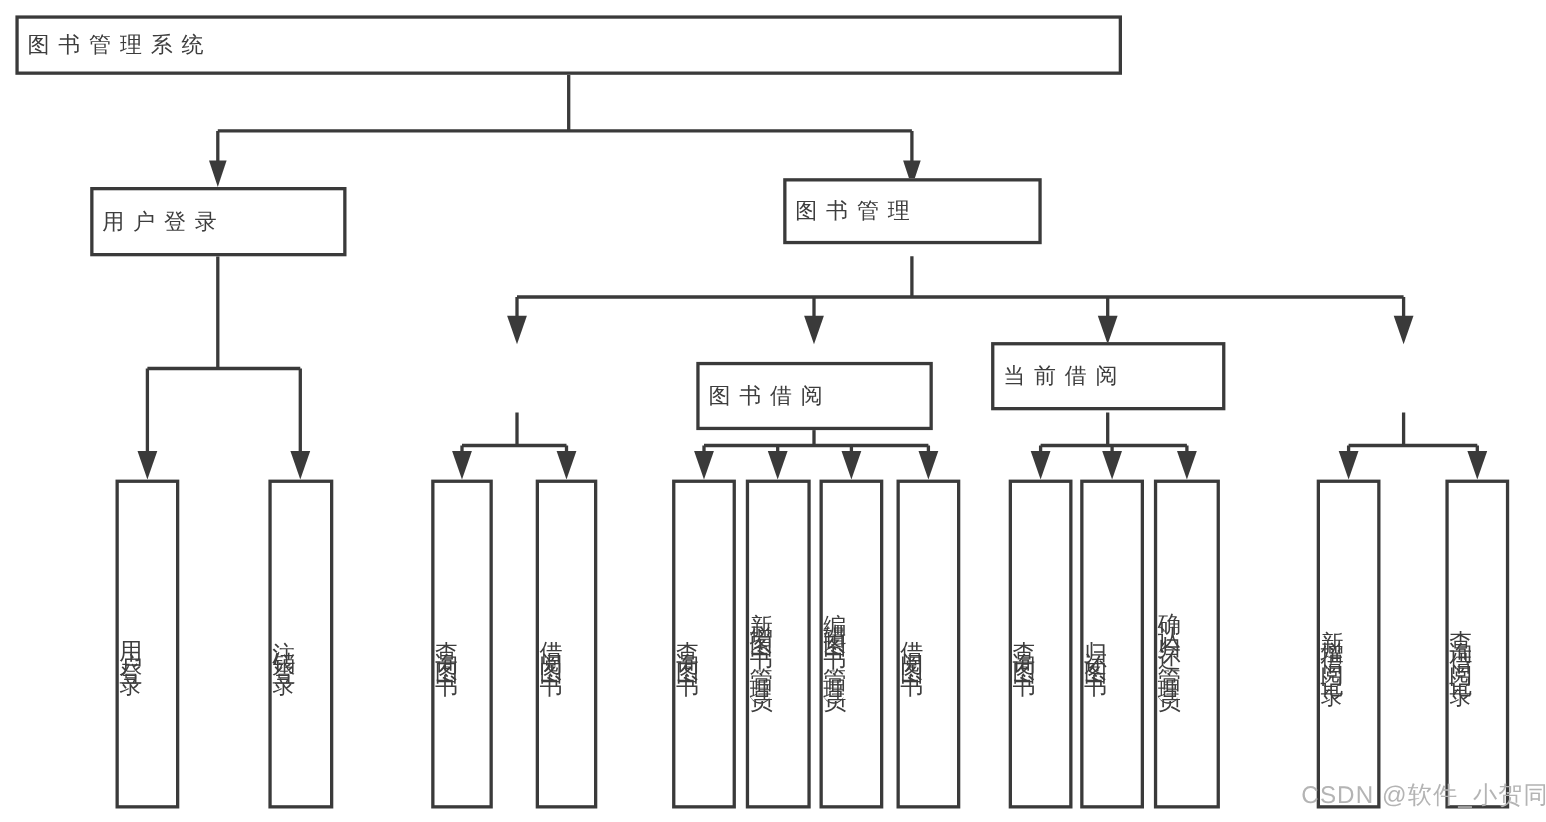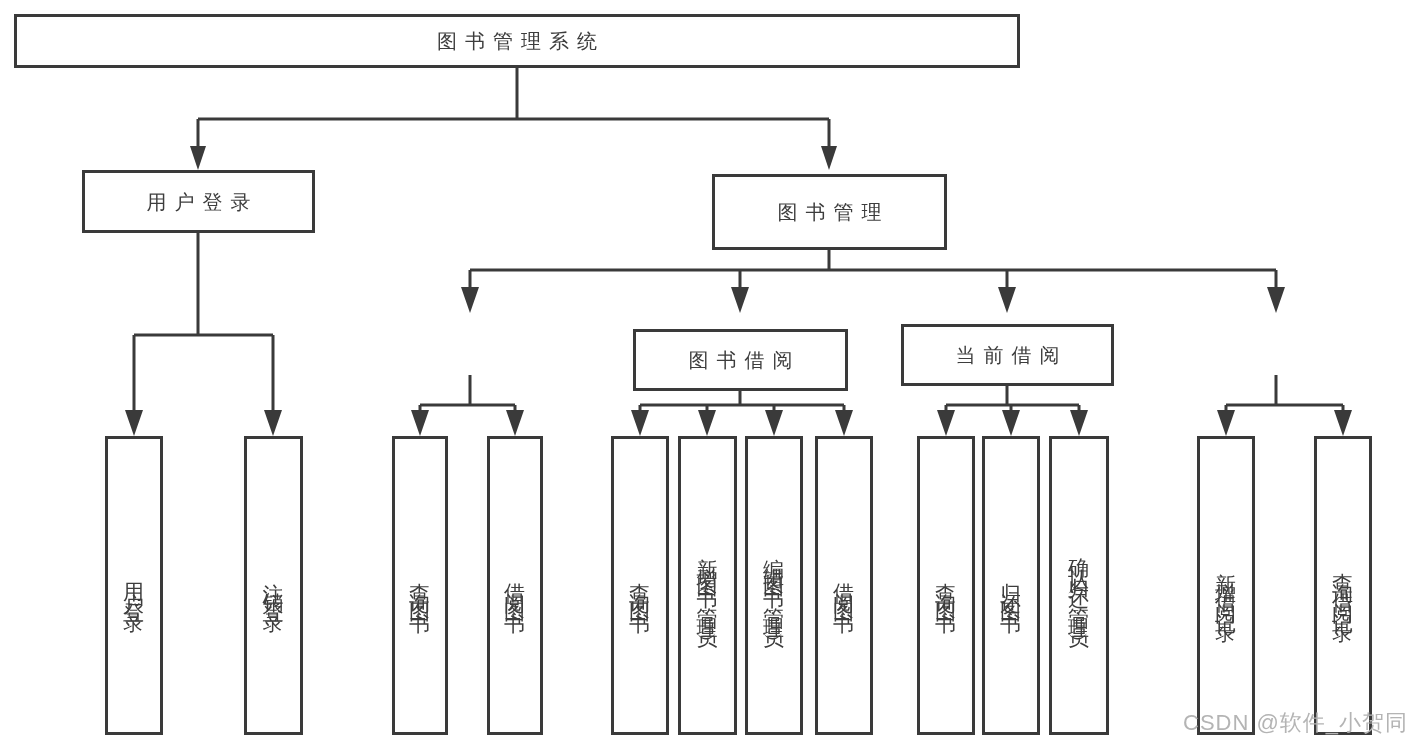--- a/index.html
+++ b/index.html
@@ -9,21 +9,21 @@
     background:#ffffff;
     font-family:"Liberation Sans","DejaVu Sans",sans-serif;
     overflow:hidden;
   }
   .connectors{position:absolute;left:0;top:0;z-index:1;}
   .node{
     position:absolute;
     box-sizing:border-box;
     background:#ffffff;
     border:3px solid #3a3a3a;
-    display:flex;align-items:center;justify-content:center;
+    display:flex;align-items:center;
     color:#3d3d3d;
     z-index:2;
   }
   .node.h span{
     font-size:20px;
     letter-spacing:8px;
     text-indent:8px;
     white-space:nowrap;
     line-height:1;
   }
@@ -86,28 +86,28 @@
     <polygon fill="#3a3a3a" stroke="none" points="1334,410 1352,410 1343,436"></polygon>
   </svg>
 
   <div class="node h" style="left:14px;top:14px;width:1006px;height:54px">
     <span>图书管理系统</span>
   </div>
 
   <div class="node h" style="left:82px;top:170px;width:233px;height:63px">
     <span>用户登录</span>
   </div>
-  <div class="node h" style="left:712px;top:174px;width:235px;height:76px">
+  <div class="node h" style="left:712px;top:162px;width:235px;height:60px">
     <span>图书管理</span>
   </div>
 
   <div class="node h" style="left:633px;top:329px;width:215px;height:62px">
     <span>图书借阅</span>
   </div>
-  <div class="node h" style="left:901px;top:324px;width:213px;height:62px">
+  <div class="node h" style="left:901px;top:311px;width:213px;height:62px">
     <span>当前借阅</span>
   </div>
 
   <div class="node v" style="left:105px;top:436px;width:58px;height:299px">
     <span>用户登录</span>
   </div>
   <div class="node v" style="left:244px;top:436px;width:59px;height:299px">
     <span>注销登录</span>
   </div>
 

